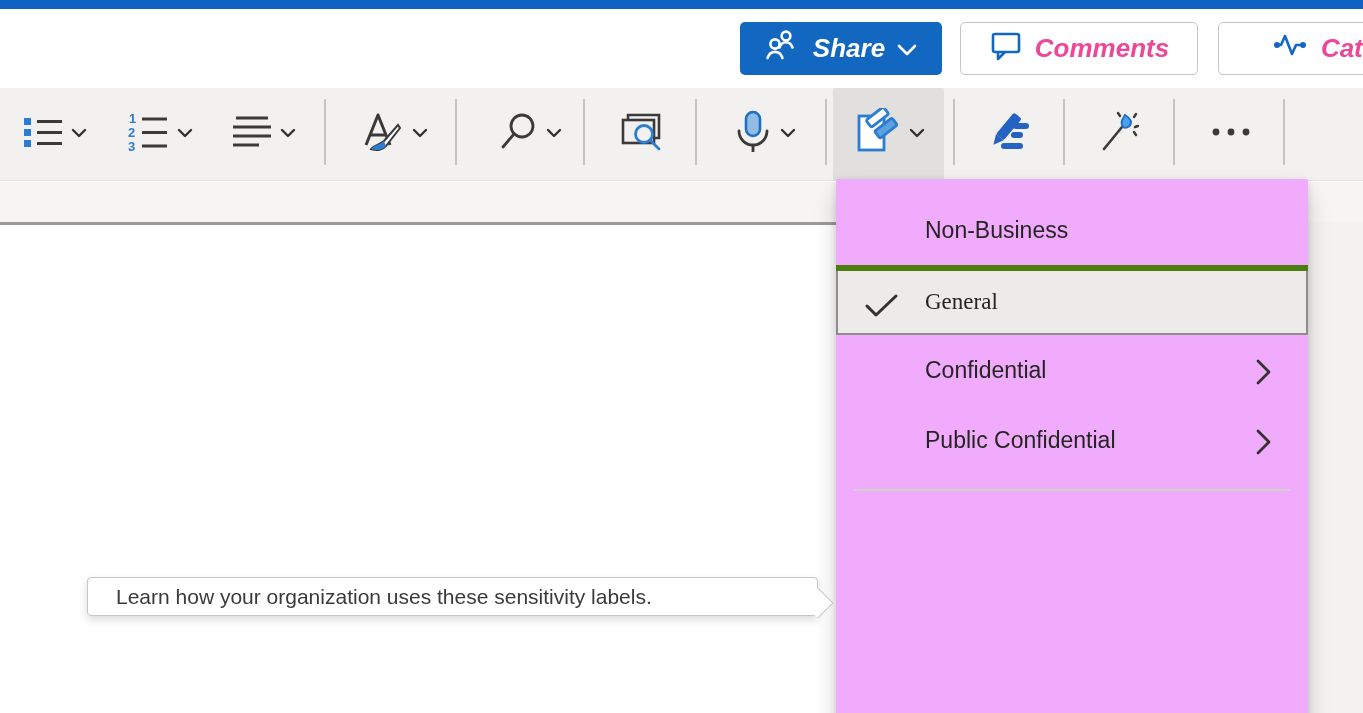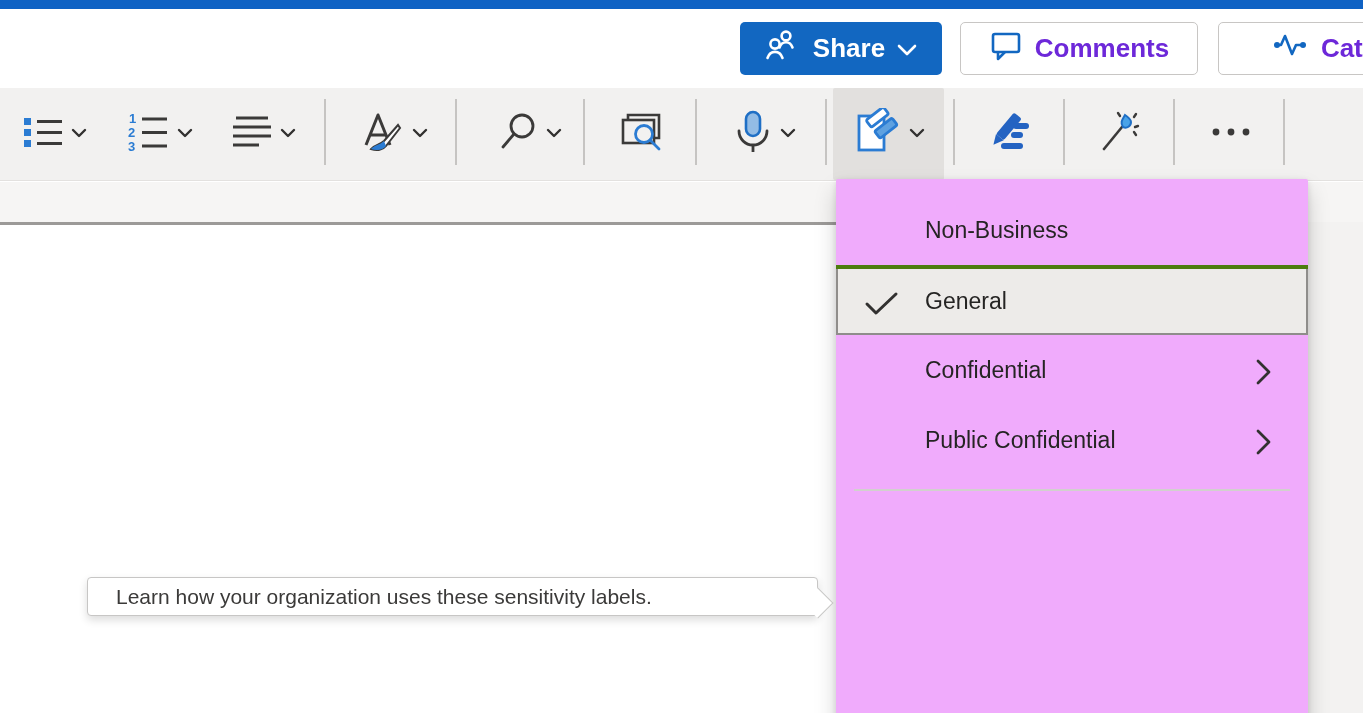--- a/index.html
+++ b/index.html
@@ -9,23 +9,23 @@
   
   .top-strip   { position:absolute; left:0; top:0; width:1363px; height:9px; background:#0f62c4; }
   .app-header  { position:absolute; left:0; top:9px; width:1363px; height:79px; background:#ffffff; }
   .toolbar     { position:absolute; left:0; top:88px; width:1363px; height:93px; background:#f2f1f0; border-bottom:1px solid #e3e1df; }
   .sub-band    { position:absolute; left:0; top:182px; width:1363px; height:40px; background:#f6f5f4; }
   .canvas-gray { position:absolute; left:0; top:222px; width:1363px; height:491px; background:#f3f2f1; }
   .page-top-line { position:absolute; left:0; top:222px; width:845px; height:3px; background:#9c9a98; }
   .doc-page    { position:absolute; left:0; top:225px; width:843px; height:488px; background:#ffffff; border-right:2px solid #a5a3a1; }
 
   
-  .hdr-btn { position:absolute; top:22px; height:53px; border-radius:5px; display:flex; align-items:center; justify-content:center; gap:12px; font-size:26px; font-weight:700; cursor:default; }
+  .hdr-btn { position:absolute; top:22px; height:53px; border-radius:5px; display:flex; align-items:center; justify-content:center; gap:12px; font-size:26px; font-weight:700; cursor:default;font-style:italic; }
   .btn-share    { left:740px; width:202px; background:#1267c1; color:#ffffff; }
-  .btn-outline  { background:#ffffff; border:1.5px solid #c8c6c4; color:#6d28d9; }
+  .btn-outline  { background:#ffffff; border:1.5px solid #c8c6c4; color:#ec4899; }
   .btn-comments { left:960px; width:238px; }
   .btn-catchup  { left:1218px; width:230px; }
 
   
   .tb-btn { position:absolute; top:10px; height:72px; display:flex; align-items:center; justify-content:center; gap:6px; border-radius:2px; }
   .tb-btn.pressed { top:0; height:92px; background:#e2e0de; }
   .tb-div { position:absolute; top:11px; height:66px; width:2px; background:#c6c4c2; }
   .tb1  { left:6px;    width:96px; }
   .tb2  { left:110px;  width:98px; }
   .tb3  { left:216px;  width:94px; }
@@ -39,21 +39,21 @@
   .tb11 { left:1195px; width:72px; }
   .d1 {left:324px;} .d2 {left:455px;} .d3 {left:583px;} .d4 {left:695px;} .d5 {left:825px;}
   .d6 {left:953px;} .d7 {left:1063px;} .d8 {left:1173px;} .d9 {left:1283px;}
 
   
   .menu-panel { position:absolute; left:836px; top:179px; width:472px; height:606px; background:#f0abfc;
                 border-radius:2px 2px 8px 8px; box-shadow:0 12px 22px rgba(0,0,0,.18), 0 2px 6px rgba(0,0,0,.12); z-index:20; }
   .menu-list { position:absolute; left:0; top:16px; width:100%; }
   .menu-row { position:relative; height:70px; display:flex; align-items:center; }
   .menu-label { position:absolute; left:89px; font-size:23px; color:#252423; white-space:nowrap; }
-  .menu-row.selected { background:#edebe9; border-top:4px solid #4d7c0f; border-bottom:2px solid #8f8d8b; box-shadow:inset 2px 0 0 #8f8d8b, inset -2px 0 0 #8f8d8b; }
+  .menu-row.selected { background:#edebe9; border-top:6px solid #4d7c0f; border-bottom:2px solid #8f8d8b; box-shadow:inset 2px 0 0 #8f8d8b, inset -2px 0 0 #8f8d8b;font-family:Liberation Serif, serif; }
   .check-icon { position:absolute; left:28px; top:22px; }
   .submenu-chevron { position:absolute; right:36px; top:24px; }
   .menu-divider { margin:14px 18px 12px 18px; height:2px; background:#d2d0ce; }
   .menu-footer { position:relative; height:69px; background:#f2f1f0; border-radius:0 0 8px 8px; display:flex; align-items:center; }
   .info-icon { position:absolute; left:24px; top:20px; }
 
   
   .tooltip { position:absolute; left:87px; top:577px; width:731px; height:39px; background:#ffffff;
              border:1px solid #c7c6c5; border-radius:4px; box-shadow:0 4px 9px rgba(0,0,0,.14);
              display:flex; align-items:center; padding-left:28px; z-index:30; }

